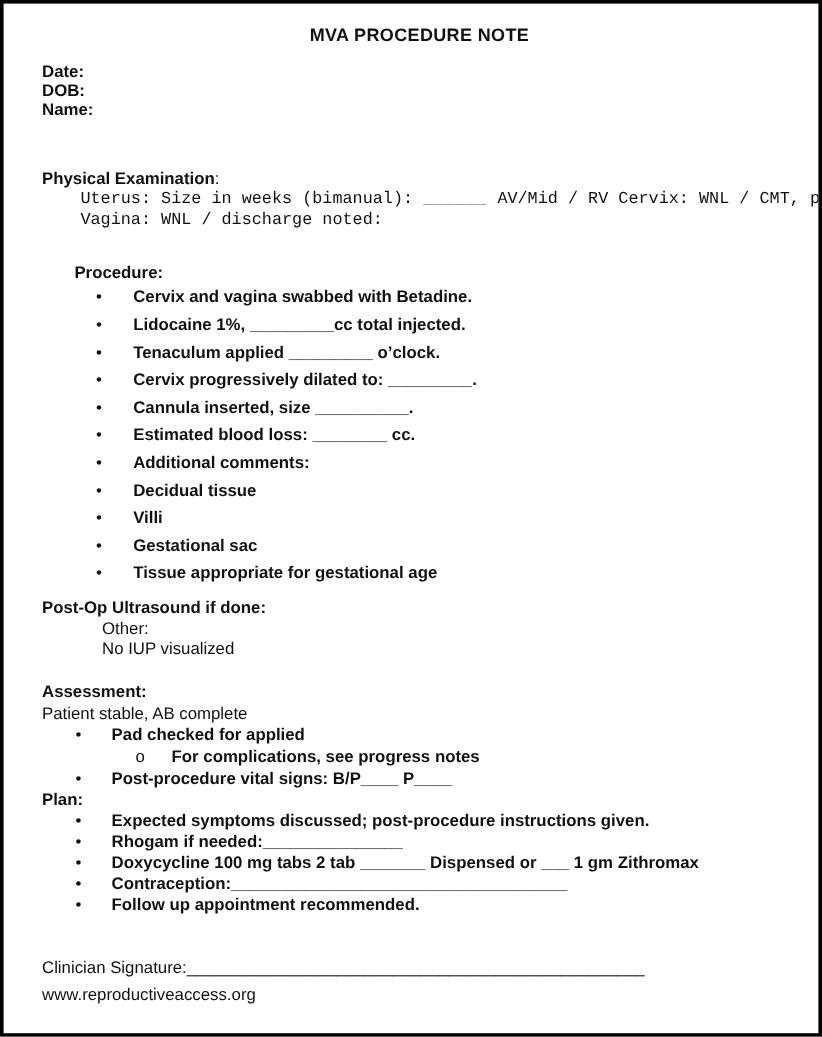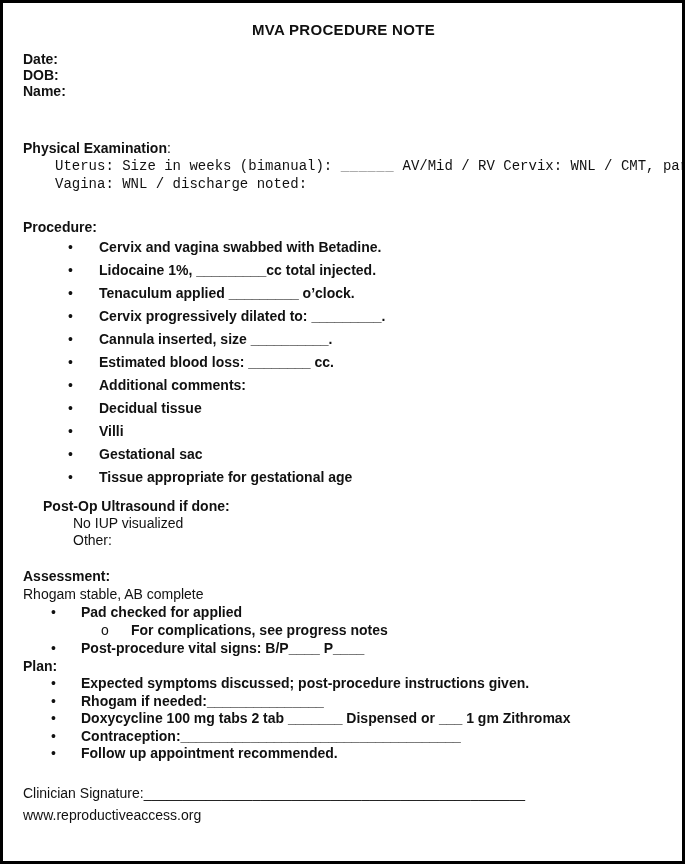--- a/index.html
+++ b/index.html
@@ -14,21 +14,21 @@
     box-sizing: border-box;
     background: #ffffff;
     border: 3px solid #000000;
     margin: 0;
     overflow: hidden;
     font-family: "Liberation Sans", "DejaVu Sans", sans-serif;
     font-size: 14px;
     color: #111111;
   }
   .content {
-    padding: 18px 18px 0 20px;
+    padding: 18px 18px 0 32px;
   }
   .doc-title {
     text-align: center;
     font-weight: bold;
     font-size: 15px;
     letter-spacing: 0.3px;
     line-height: 17px;
   }
   .patient-block {
     margin-top: 13px;
@@ -48,21 +48,21 @@
   .pe-line {
     margin-left: 32px;
     line-height: 18px;
     white-space: nowrap;
     font-family: Liberation Mono, monospace;
   }
   .blank-gray {
     color: #8c8c8c;
     letter-spacing: 0.5px;
   }
-  .proc-heading { margin-top: 25px; }
+  .proc-heading { margin-top: 25px; margin-left: 27px; }
   .bullet-row {
     display: flex;
     align-items: flex-start;
   }
   .bullet-lg {
     line-height: 23px;
   }
   .bullet-sm {
     line-height: 17.5px;
   }
@@ -83,29 +83,29 @@
     margin-left: 78px;
     width: 30px;
     flex: 0 0 30px;
   }
   .bullet-text {
     flex: 1 1 auto;
     white-space: nowrap;
     font-weight: bold;
   }
   .tissue-heading { margin-top: 2px; }
-  .postop-heading { margin-top: 8px; margin-left: 20px; }
+  .postop-heading { margin-top: 8px; }
   .postop-line {
     margin-left: 50px;
     line-height: 17px;
   }
   .assessment-heading { margin-top: 18px; }
   .flow-line { line-height: 18px; }
   .signature-row {
-    margin-top: 21px;
+    margin-top: 34px;
     line-height: 18px;
   }
   .footer-row {
     margin-top: 5px;
     line-height: 17px;
   }
 </style>
 </head>
 <body>
 
@@ -172,27 +172,27 @@
           <span class="bullet-text">Gestational sac</span>
         </div>
       <div class="bullet-row bullet-lg">
           <span class="marker-1">•</span>
           <span class="bullet-text">Tissue appropriate for gestational age</span>
         </div>
     </div>
 
     <div>
       <div class="section-heading postop-heading">Post-Op Ultrasound if done:</div>
+      <div class="postop-line">Other:</div>
       <div class="postop-line">No IUP visualized</div>
-      <div class="postop-line">Other:</div>
     </div>
 
     <div>
       <div class="section-heading assessment-heading">Assessment:</div>
-      <div class="flow-line">Rhogam stable, AB complete</div>
+      <div class="flow-line">Patient stable, AB complete</div>
       <div class="bullet-row bullet-md">
           <span class="marker-2">•</span>
           <span class="bullet-text">Pad checked for applied</span>
         </div>
       <div class="bullet-row bullet-md">
           <span class="marker-sub">o</span>
           <span class="bullet-text">For complications, see progress notes</span>
         </div>
       <div class="bullet-row bullet-md">
           <span class="marker-2">•</span>

